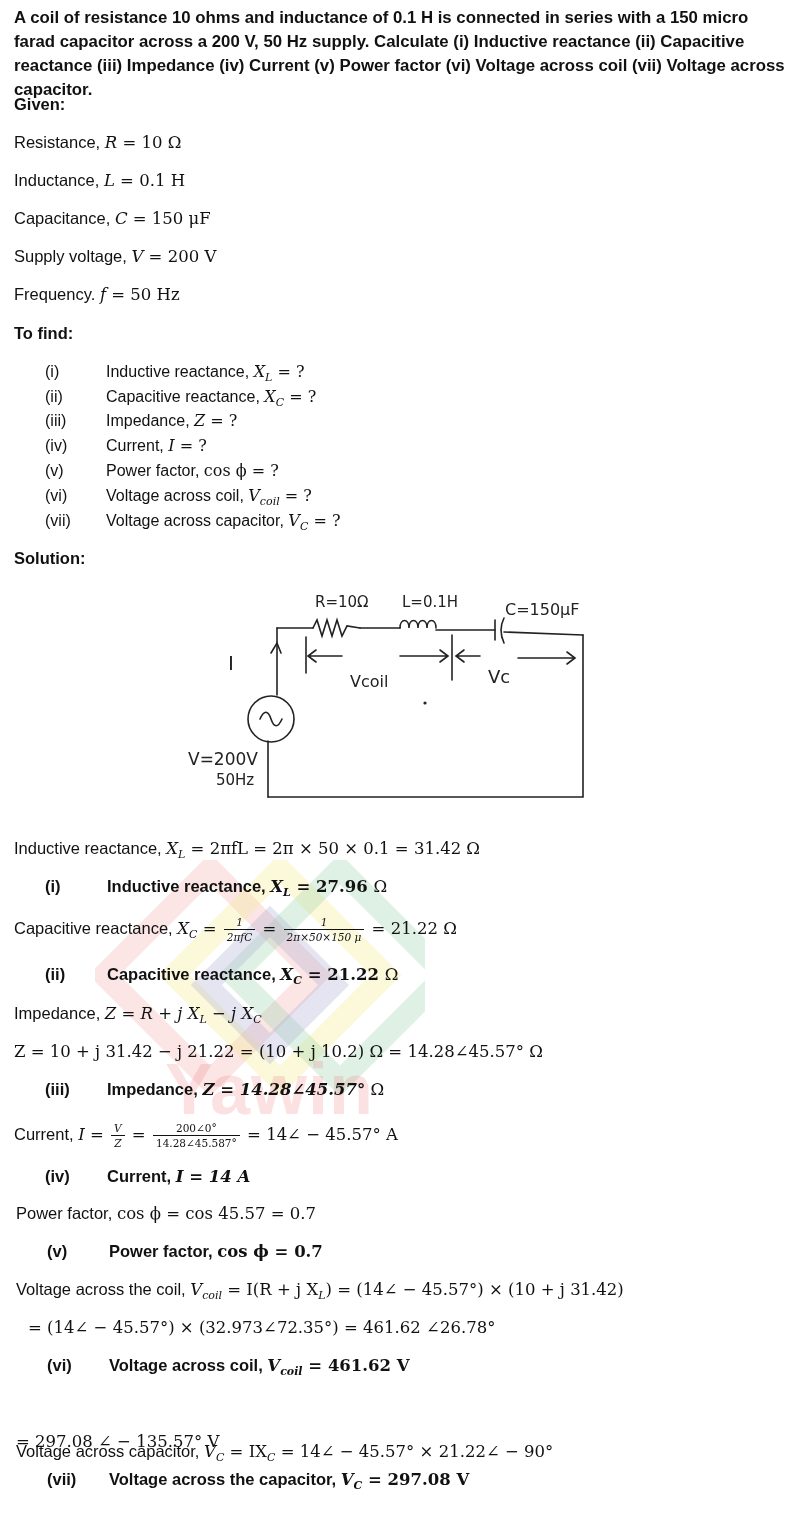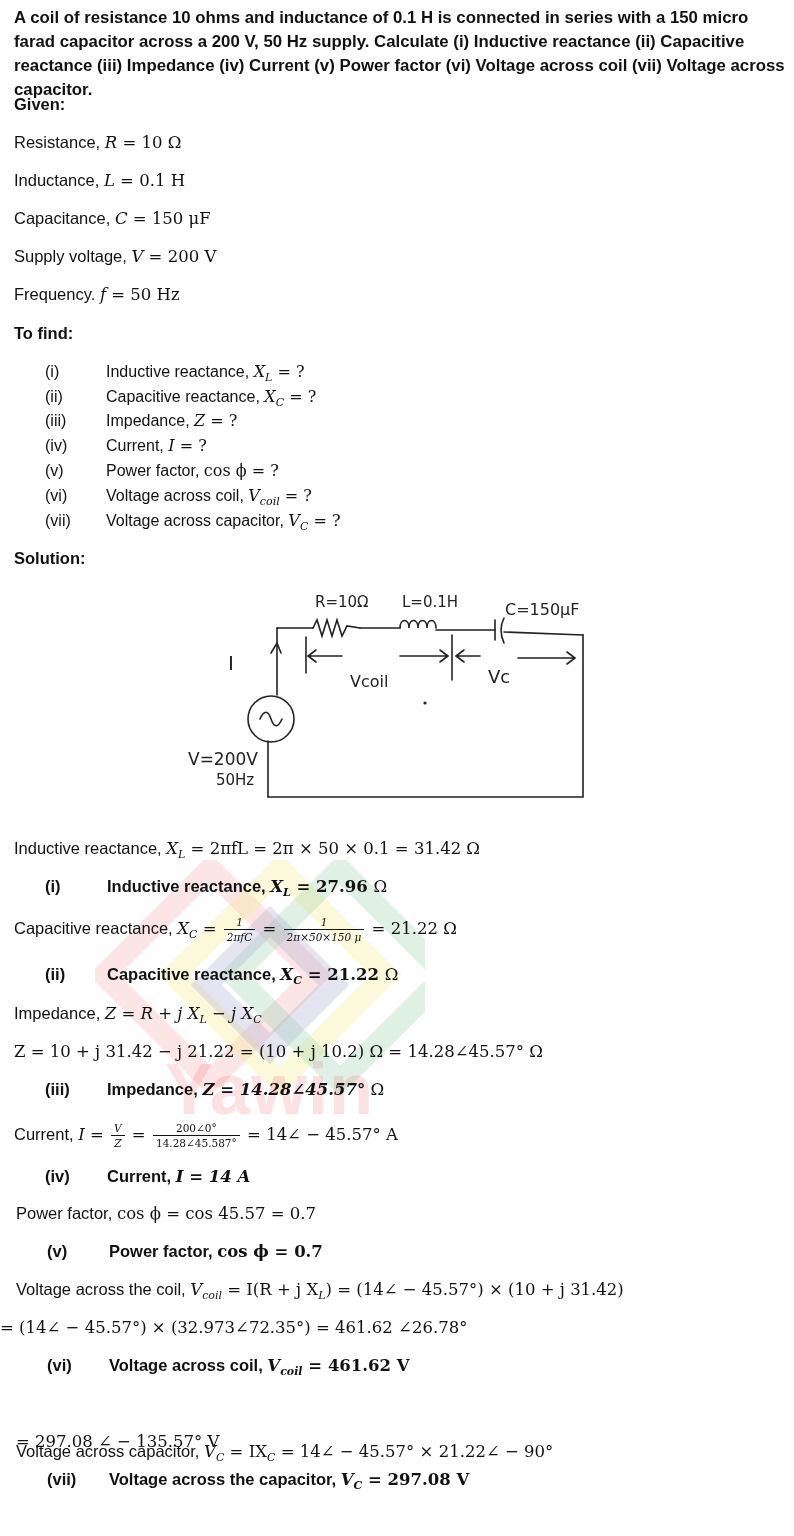--- a/index.html
+++ b/index.html
@@ -112,18 +112,18 @@
 <div class="line n" style="top:1042px">Z = 10 + j 31.42 − j 21.22 = (10 + j 10.2) Ω = 14.28∠45.57° Ω</div>
 <div class="ans" style="left:45px; top:1080px"><span class="num">(iii)</span><span>Impedance, </span><span class="mbi">Z = 14.28∠45.57°</span><span class="n" style="font-weight:normal"> Ω</span></div>
 
 <div class="line" style="top:1122px"><span>Current, </span><span class="m">I = </span><span class="frac m"><span class="top">V</span><span class="bot">Z</span></span><span class="n"> = </span><span class="frac n"><span class="top">200∠0°</span><span class="bot">14.28∠45.587°</span></span><span class="n"> = 14∠ − 45.57° A</span></div>
 <div class="ans" style="left:45px; top:1167px"><span class="num">(iv)</span><span>Current, </span><span class="mbi">I = 14 A</span></div>
 
 <div class="line" style="top:1204px; left:16px"><span>Power factor, </span><span class="n">cos ϕ = cos 45.57 = 0.7</span></div>
 <div class="ans" style="left:47px; top:1242px"><span class="num">(v)</span><span>Power factor, </span><span class="mb">cos ϕ = 0.7</span></div>
 
 <div class="line" style="top:1280px; left:16px"><span>Voltage across the coil, </span><span class="m">V<sub>coil</sub></span><span class="n"> = I(R + j X</span><sub class="m">L</sub><span class="n">) = (14∠ − 45.57°) × (10 + j 31.42)</span></div>
-<div class="line n" style="top:1318px; left:0">= (14∠ − 45.57°) × (32.973∠72.35°) = 461.62 ∠26.78°</div>
+<div class="line n" style="top:1318px; left:28px">= (14∠ − 45.57°) × (32.973∠72.35°) = 461.62 ∠26.78°</div>
 <div class="ans" style="left:47px; top:1356px"><span class="num">(vi)</span><span>Voltage across coil, </span><span class="mbi">V<sub>coil</sub></span><span class="mb"> = 461.62 V</span></div>
 
 <div class="line" style="top:1442px; left:16px"><span>Voltage across capacitor, </span><span class="m">V<sub>C</sub></span><span class="n"> = IX</span><sub class="m">C</sub><span class="n"> = 14∠ − 45.57°  × 21.22∠ − 90°</span></div>
 <div class="line n" style="top:1432px; left:16px">= 297.08 ∠ − 135.57° V</div>
 <div class="ans" style="left:47px; top:1470px"><span class="num">(vii)</span><span>Voltage across the capacitor, </span><span class="mbi">V<sub>C</sub></span><span class="mb"> = 297.08 V</span></div>
 
 </body></html>

